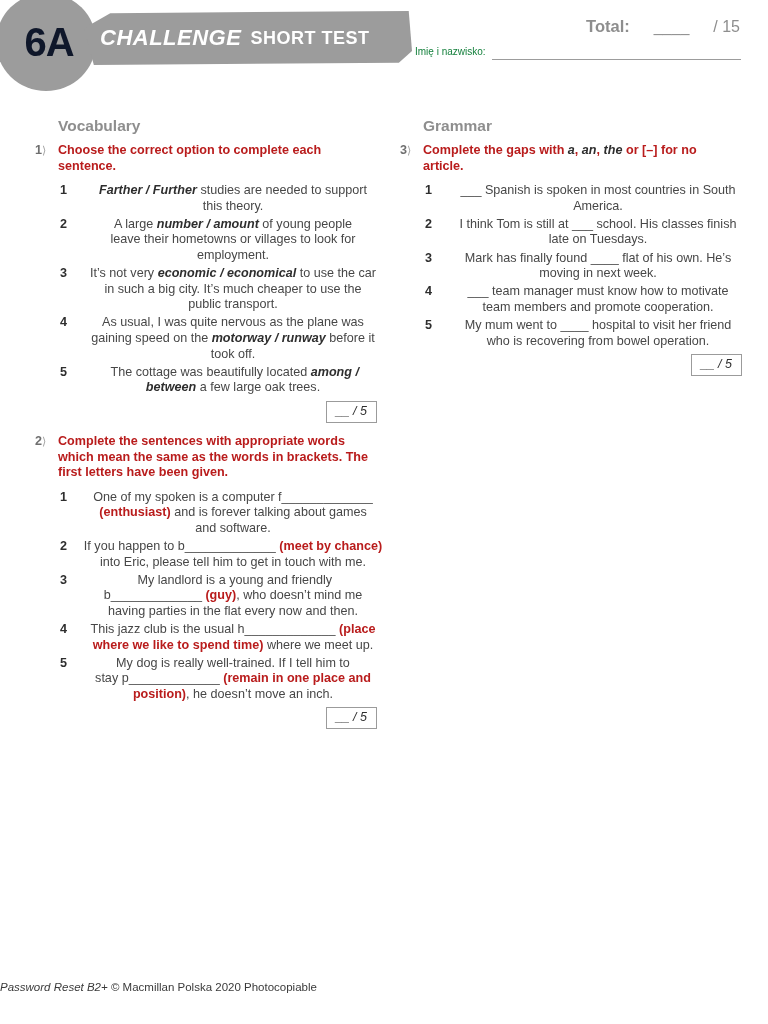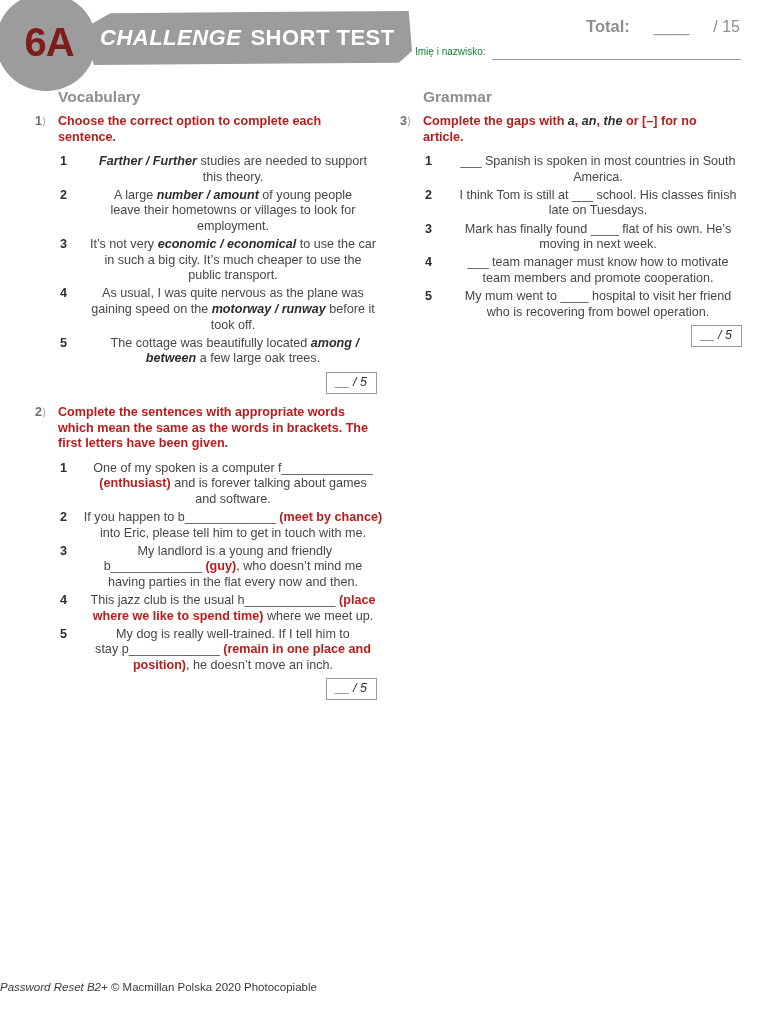--- a/index.html
+++ b/index.html
@@ -8,39 +8,39 @@
     font-family:"Liberation Sans", sans-serif;color:#474747;
     -webkit-font-smoothing:antialiased;
   }
   .page{position:absolute;inset:0;}
 
   
   .badge{
     position:absolute;left:-4px;top:-7px;width:100px;height:98px;border-radius:50%;
     background:#9c9c9c;display:flex;align-items:center;justify-content:center;
   }
-  .badge span{color:#7f1d1d;font-size:40px;font-weight:bold;letter-spacing:-1px;padding-left:6px;}
+  .badge span{color:#0f172a;font-size:40px;font-weight:bold;letter-spacing:-1px;padding-left:6px;}
   .banner{
     position:absolute;left:84px;top:11px;width:328px;height:54px;background:#9c9c9c;
     clip-path:polygon(0% 32%, 8% 4%, 99% 0%, 100% 74%, 96% 96%, 3% 100%);
     display:flex;align-items:center;padding-left:16px;box-sizing:border-box;
   }
   .banner .t-it{color:#fff;font-size:22px;font-weight:bold;font-style:italic;letter-spacing:.5px;}
-  .banner .t-reg{color:#fff;font-size:22px;font-weight:bold;margin-left:9px;letter-spacing:.5px;}
+  .banner .t-reg{color:#fff;font-size:18px;font-weight:bold;margin-left:9px;letter-spacing:.5px;}
   .total{
     position:absolute;right:28px;top:17px;display:flex;align-items:baseline;gap:24px;
     color:#8e8e8e;font-size:16px;
   }
   .total .total-label{font-weight:bold;font-size:16.5px;}
   .name-row{position:absolute;left:415px;top:46px;width:326px;display:flex;}
   .name-label{color:#15803d;font-size:10px;white-space:nowrap;}
   .name-line{flex:1;margin-left:6px;border-bottom:1.5px solid #9c9c9c;height:13px;}
 
   
-  .col{position:absolute;top:88px;}
+  .col{position:absolute;top:117px;}
   .col-left{left:35px;width:358px;}
   .col-right{left:400px;width:358px;}
   .col-heading{
     color:#8e8e8e;font-weight:bold;font-size:15.5px;line-height:18px;
     margin:0 0 8px 23px;
   }
   .exercise{display:flex;margin-bottom:11px;}
   .ex-marker{width:23px;flex:none;font-size:12.6px;line-height:15.6px;white-space:nowrap;}
   .ex-num{font-weight:bold;color:#6f6f6f;}
   .ex-chev{color:#a3a3a3;font-size:11px;}

